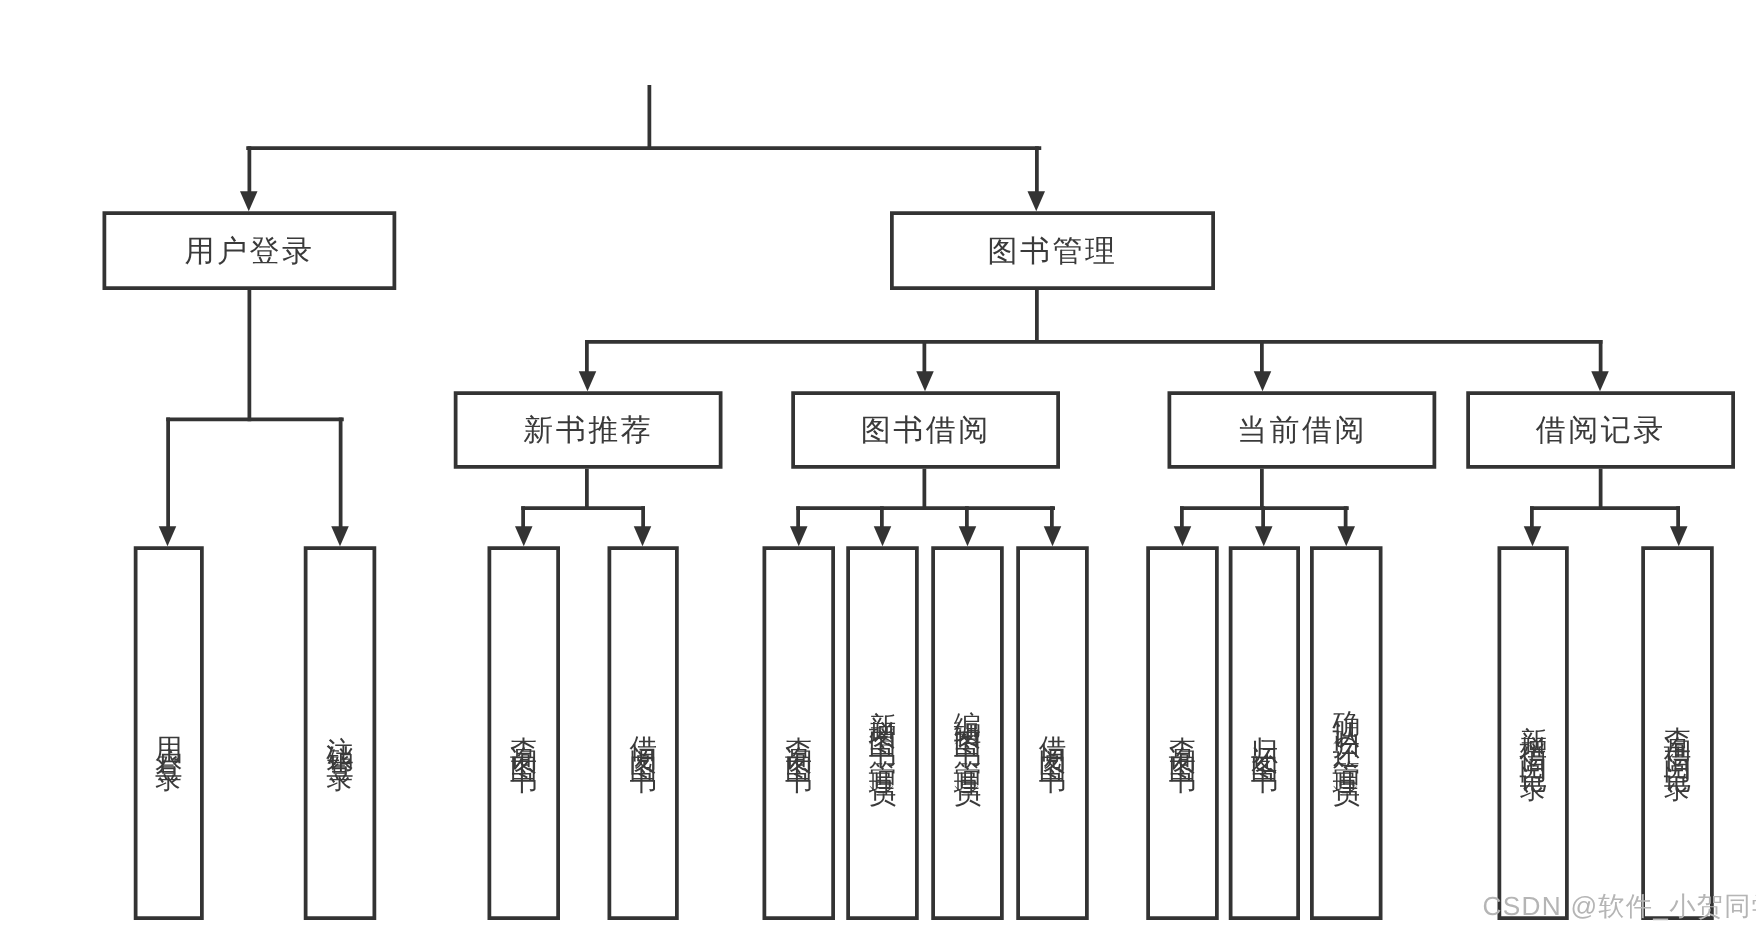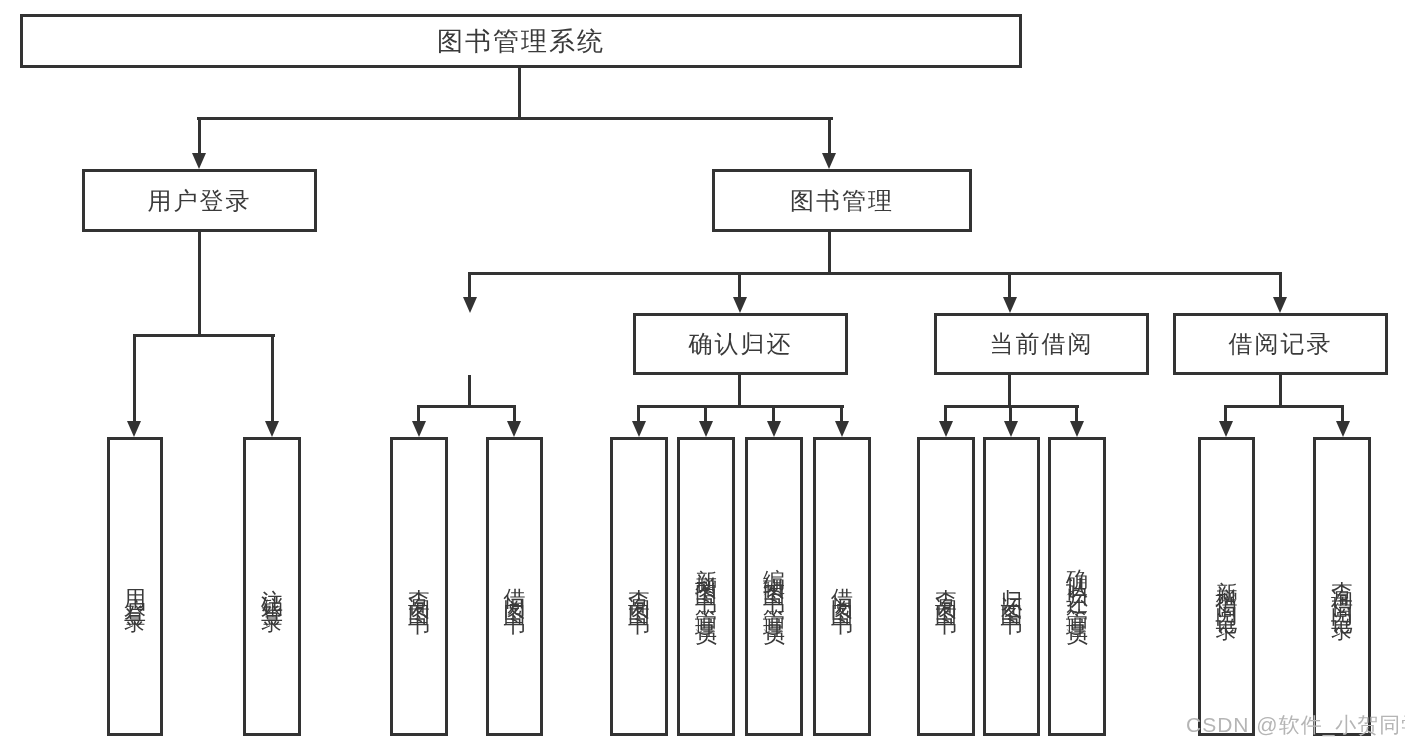--- a/index.html
+++ b/index.html
@@ -67,25 +67,25 @@
     position:absolute;left:1186px;top:711px;
     font-size:21px;color:var(--wm);
     white-space:nowrap;letter-spacing:1px;
   }
 </style>
 </head>
 <body>
 
 <div id="canvas">
 
-  <div class="box hbox" id="n-root">图书管理系统</div>
   <div class="box hbox" id="n-user">用户登录</div>
   <div class="box hbox" id="n-books">图书管理</div>
 
-  <div class="box hbox" id="n-sec1">确认归还</div>
+  <div class="box hbox" id="n-sec0">新书推荐</div>
+  <div class="box hbox" id="n-sec1">图书借阅</div>
   <div class="box hbox" id="n-sec2">当前借阅</div>
   <div class="box hbox" id="n-sec3">借阅记录</div>
 
   <div class="box vbox leaf" id="n-u0">用户登录</div>
   <div class="box vbox leaf" id="n-u1">注销登录</div>
   <div class="box vbox leaf" id="n-s0c0">查询图书</div>
   <div class="box vbox leaf" id="n-s0c1">借阅图书</div>
   <div class="box vbox leaf" id="n-s1c0">查询图书</div>
   <div class="box vbox leaf" id="n-s1c1">新增图书（管理员）</div>
   <div class="box vbox leaf" id="n-s1c2">编辑图书（管理员）</div>

